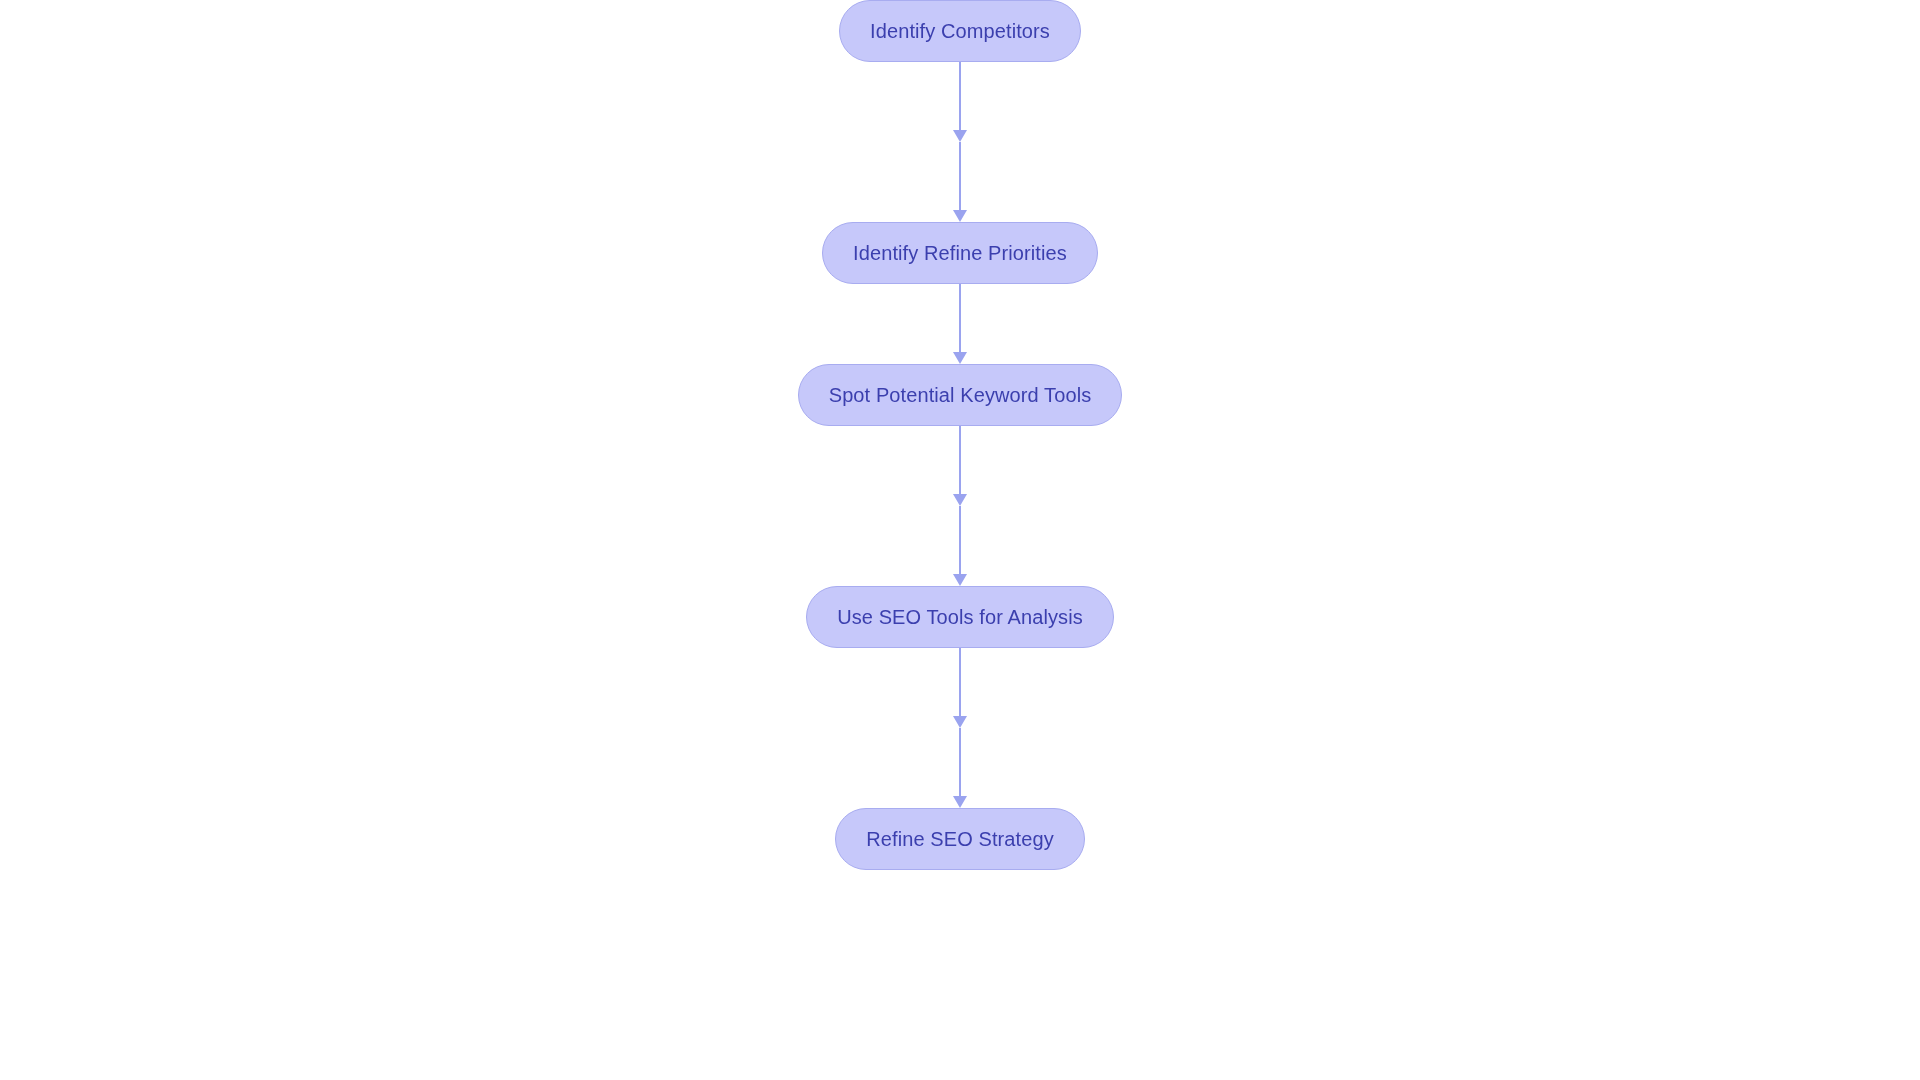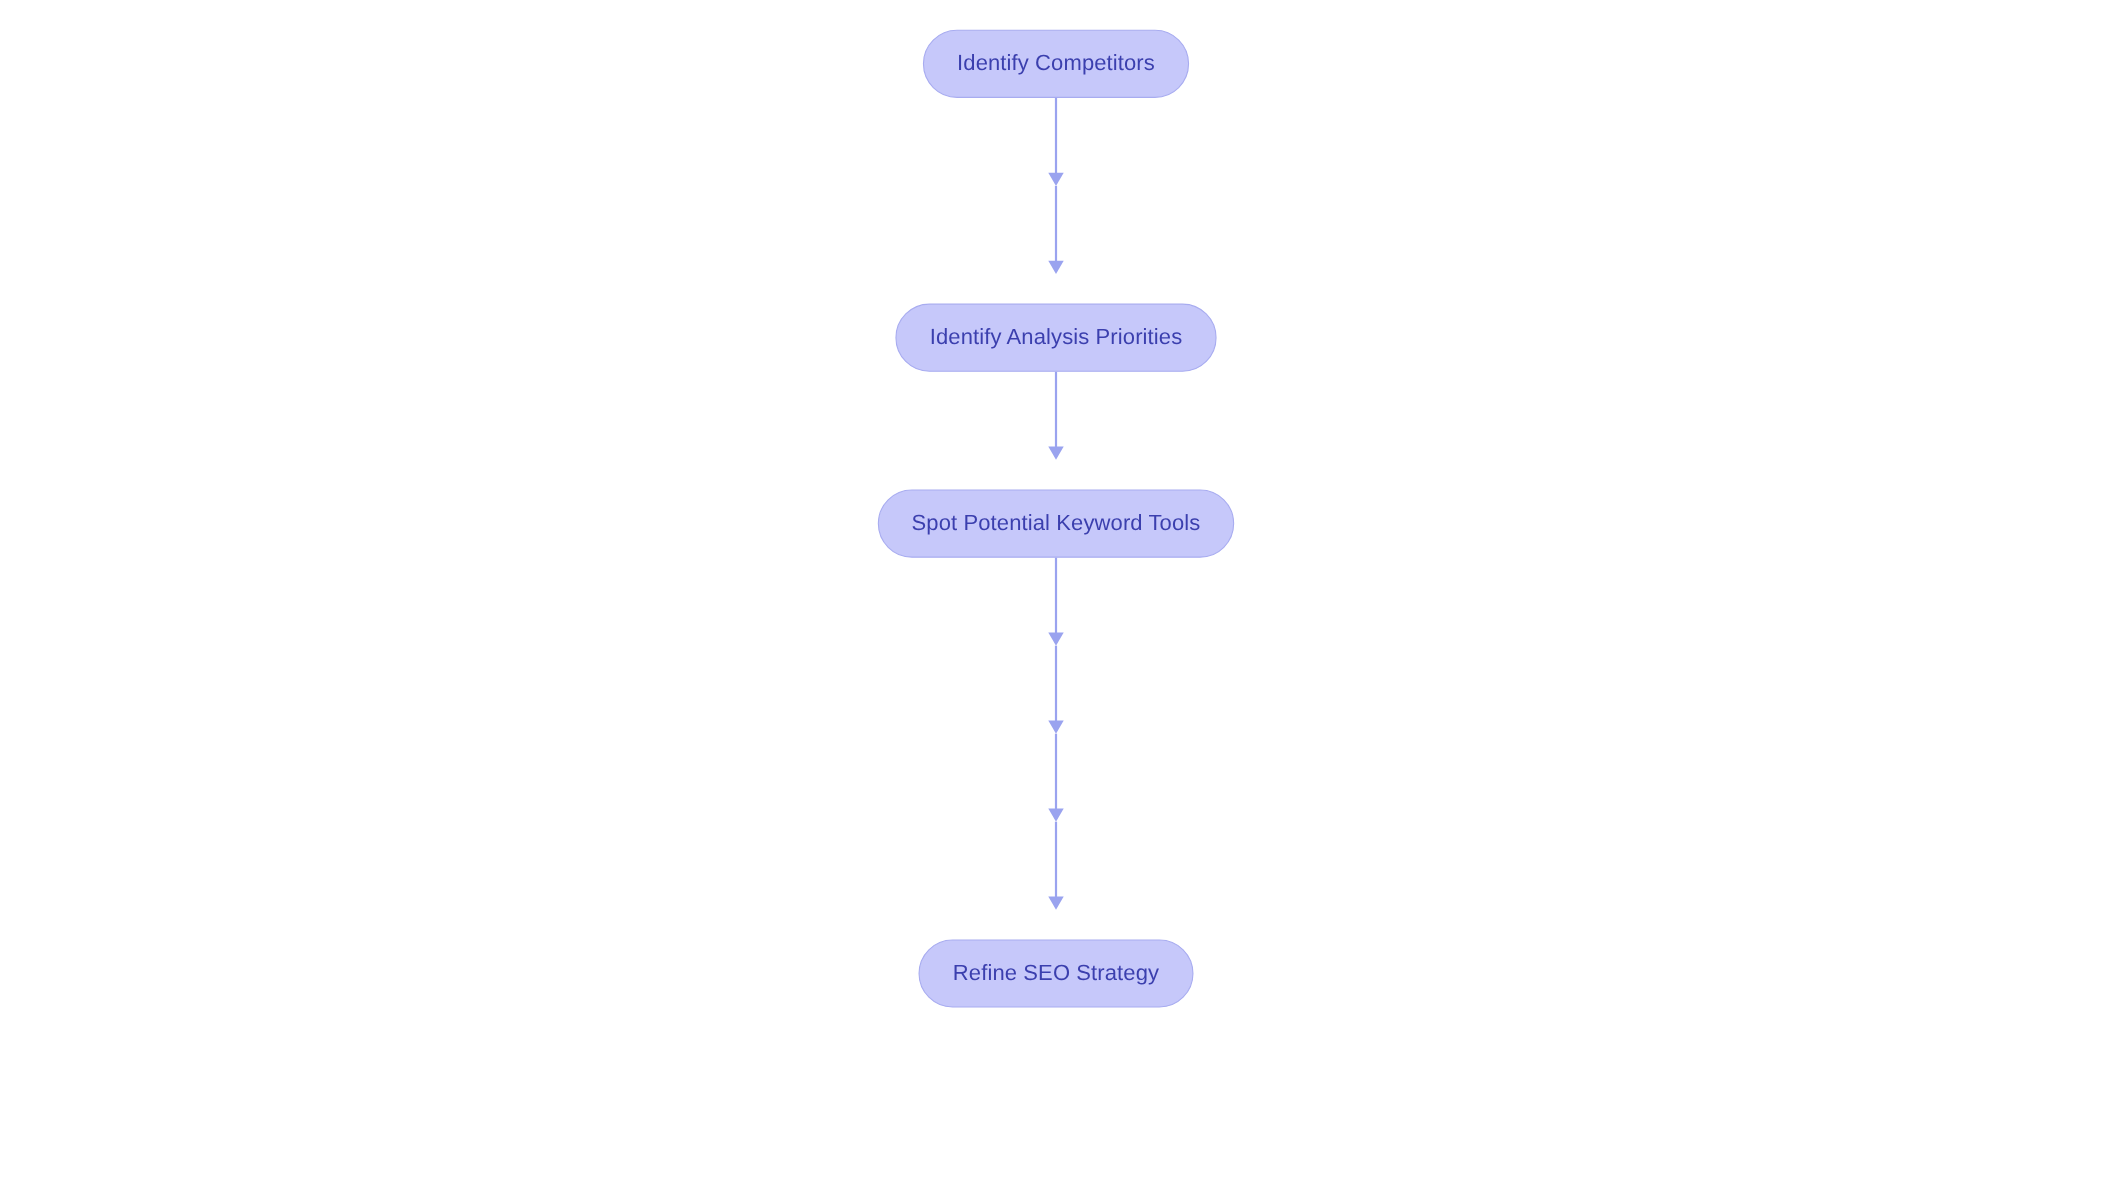--- a/index.html
+++ b/index.html
@@ -41,21 +41,20 @@
     color: #3b3fae;
     font-size: 20px;
     font-family: "Liberation Sans", sans-serif;
     letter-spacing: 0.1px;
     white-space: nowrap;
     display: flex;
     align-items: center;
     justify-content: center;
     padding: 0 30px;
     min-width: 120px;
-    margin-top: 27px;
   }
 
   
   .connector {
     display: flex;
     flex-direction: column;
     align-items: center;
     justify-content: flex-start;
     height: 80px;
   }
@@ -85,40 +84,43 @@
     <div class="connector-line"></div>
     <div class="connector-head"></div>
   </div>
 
   <div class="connector">
     <div class="connector-line"></div>
     <div class="connector-head"></div>
   </div>
 
   <div class="flow-step">
-    <div class="node">Identify Analysis Priorities</div>
+    <div class="node">Identify Refine Priorities</div>
   </div>
   <div class="connector">
     <div class="connector-line"></div>
     <div class="connector-head"></div>
   </div>
 
   <div class="flow-step">
     <div class="node">Spot Potential Keyword Tools</div>
   </div>
   <div class="connector">
     <div class="connector-line"></div>
     <div class="connector-head"></div>
   </div>
 
   <div class="connector">
     <div class="connector-line"></div>
     <div class="connector-head"></div>
   </div>
 
+  <div class="flow-step">
+    <div class="node">Use SEO Tools for Analysis</div>
+  </div>
   <div class="connector">
     <div class="connector-line"></div>
     <div class="connector-head"></div>
   </div>
 
   <div class="connector">
     <div class="connector-line"></div>
     <div class="connector-head"></div>
   </div>
 

